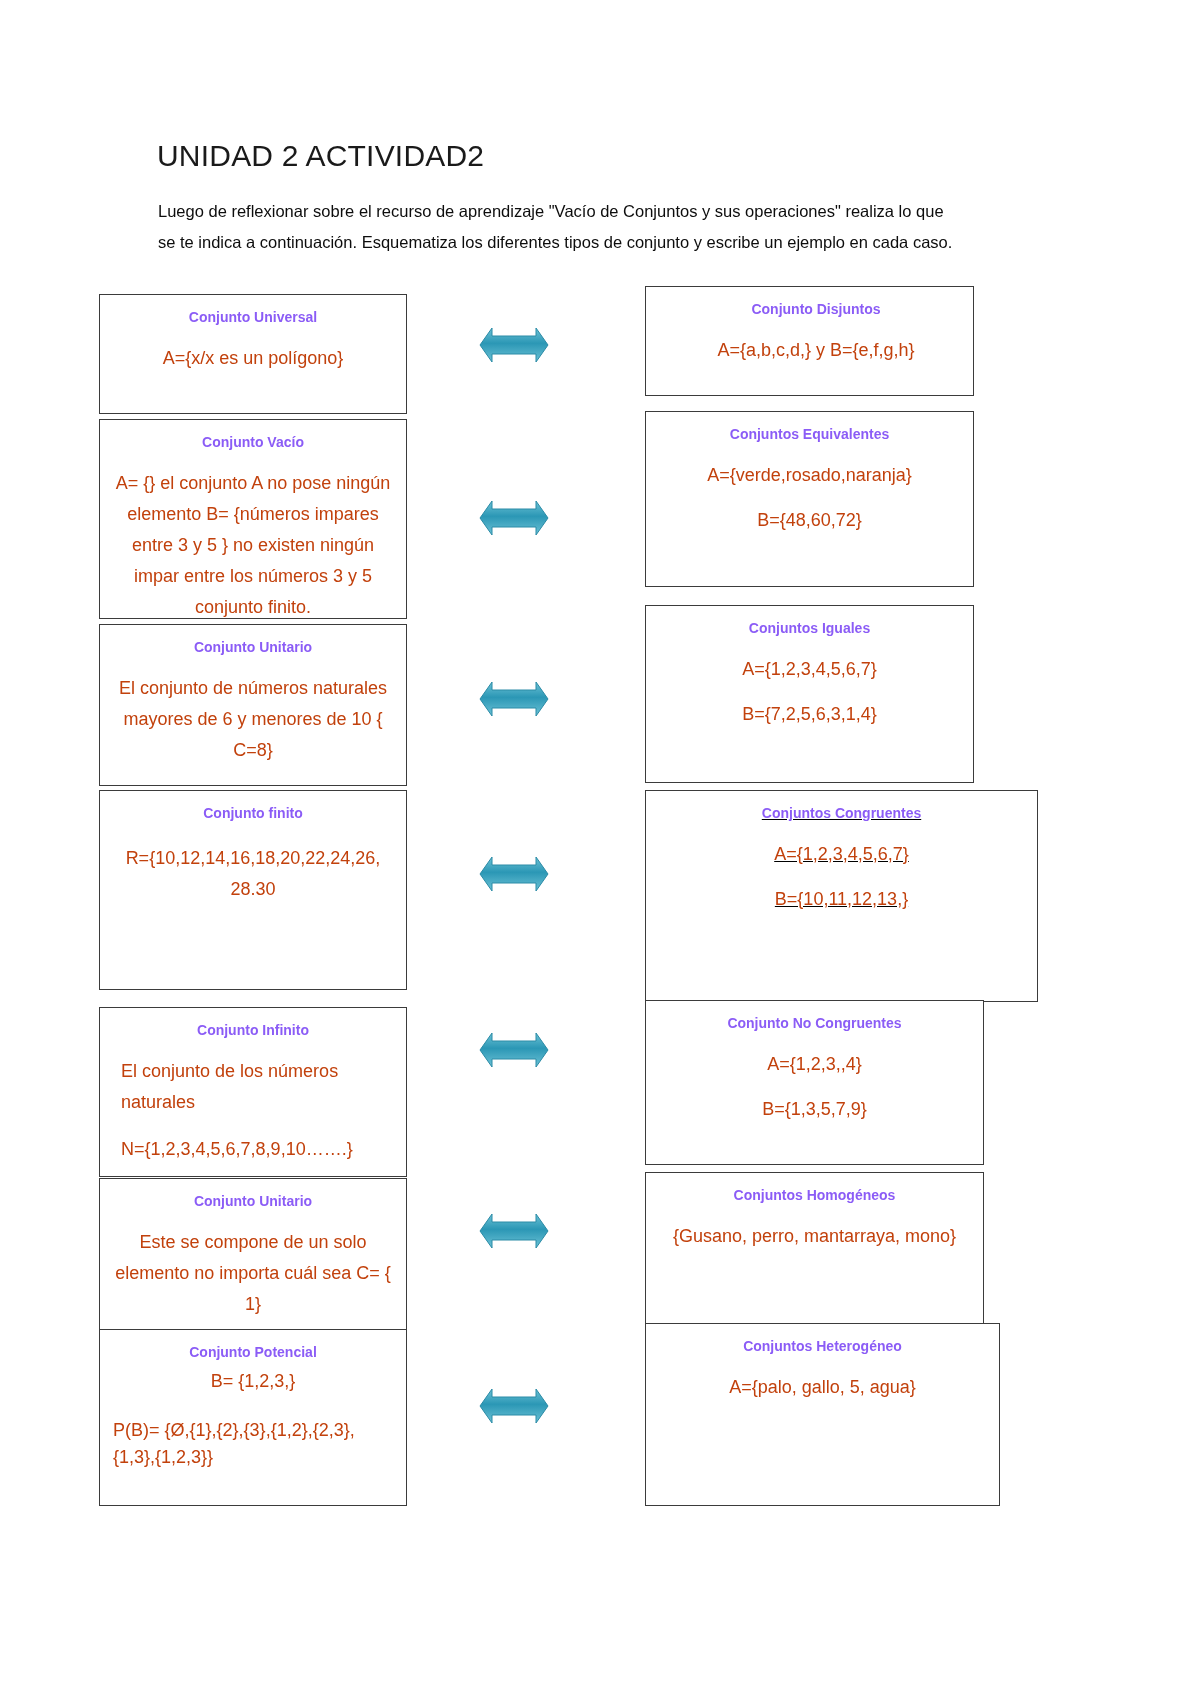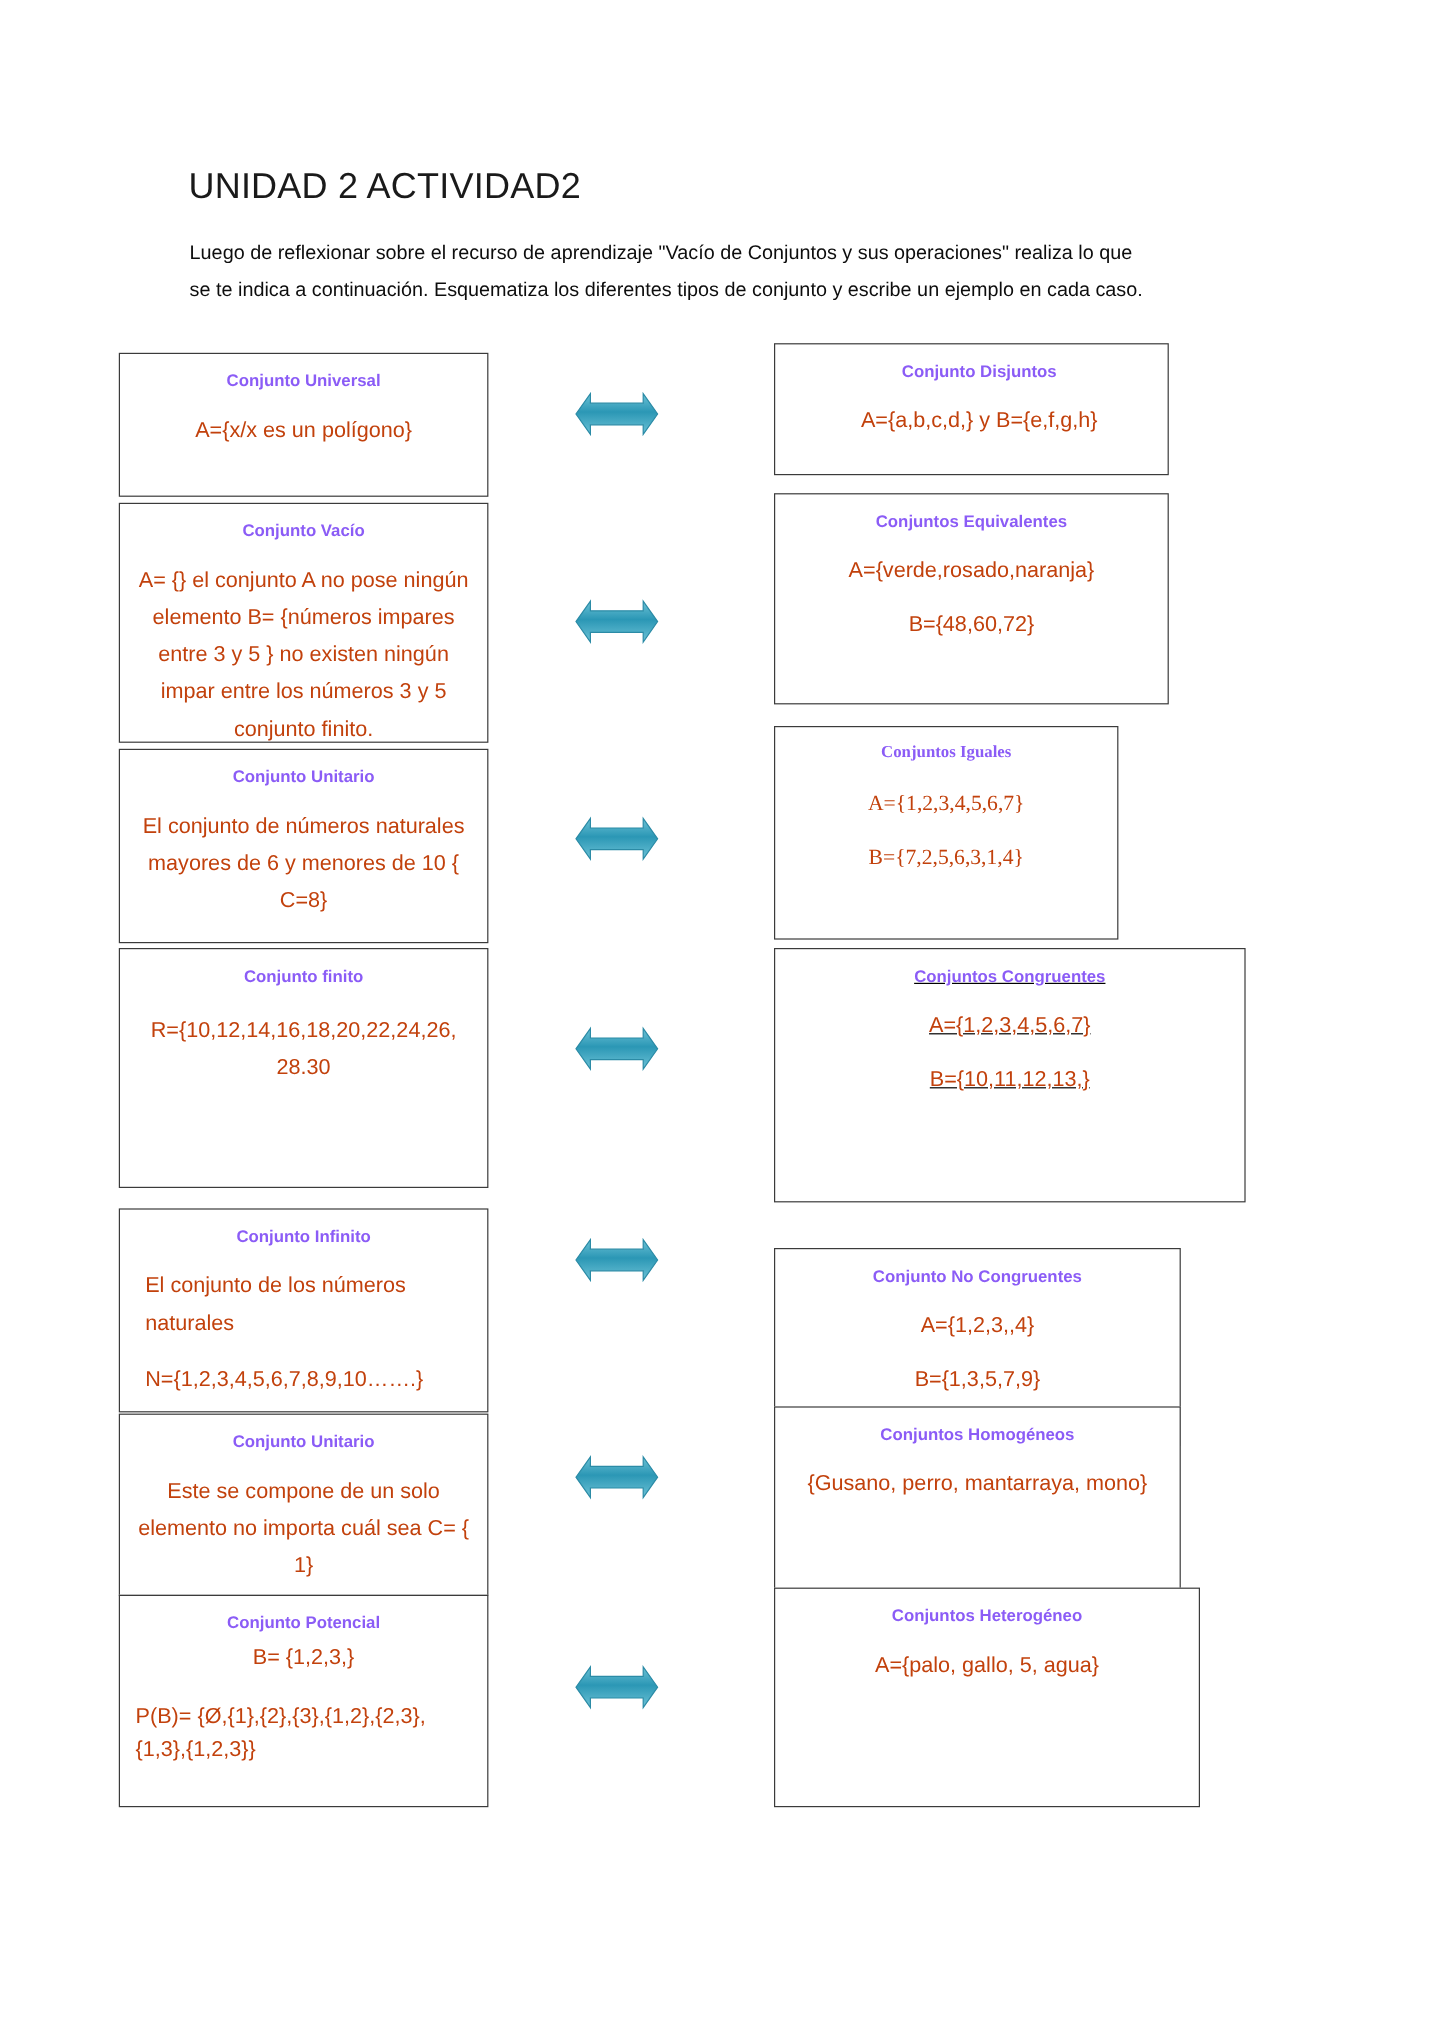--- a/index.html
+++ b/index.html
@@ -122,33 +122,33 @@
     <div class="hdr">Conjunto Disjuntos</div>
     <div class="body">A={a,b,c,d,}   y  B={e,f,g,h}</div>
   </div>
 
   <div class="box" style="left:645px; top:411px; width:329px; height:176px;">
     <div class="hdr">Conjuntos Equivalentes</div>
     <div class="body">A={verde,rosado,naranja}</div>
     <div class="body" style="margin-top:14px;">B={48,60,72}</div>
   </div>
 
-  <div class="box" style="left:645px; top:605px; width:287px; height:178px;font-family:Liberation Serif, serif;">
+  <div class="box" style="left:645px; top:605px; width:329px; height:178px;">
     <div class="hdr">Conjuntos Iguales</div>
     <div class="body">A={1,2,3,4,5,6,7}</div>
     <div class="body" style="margin-top:14px;">B={7,2,5,6,3,1,4}</div>
   </div>
 
   <div class="box" style="left:645px; top:790px; width:393px; height:212px;text-decoration:underline;">
     <div class="hdr">Conjuntos Congruentes</div>
     <div class="body">A={1,2,3,4,5,6,7}</div>
     <div class="body" style="margin-top:14px;">B={10,11,12,13,}</div>
   </div>
 
-  <div class="box" style="left:645px; top:1000px; width:339px; height:165px;margin-top:40px;">
+  <div class="box" style="left:645px; top:1000px; width:339px; height:165px;">
     <div class="hdr">Conjunto No Congruentes</div>
     <div class="body">A={1,2,3,,4}</div>
     <div class="body" style="margin-top:14px;">B={1,3,5,7,9}</div>
   </div>
 
   <div class="box" style="left:645px; top:1172px; width:339px; height:160px;">
     <div class="hdr">Conjuntos Homogéneos</div>
     <div class="body">{Gusano, perro, mantarraya, mono}</div>
   </div>
 

